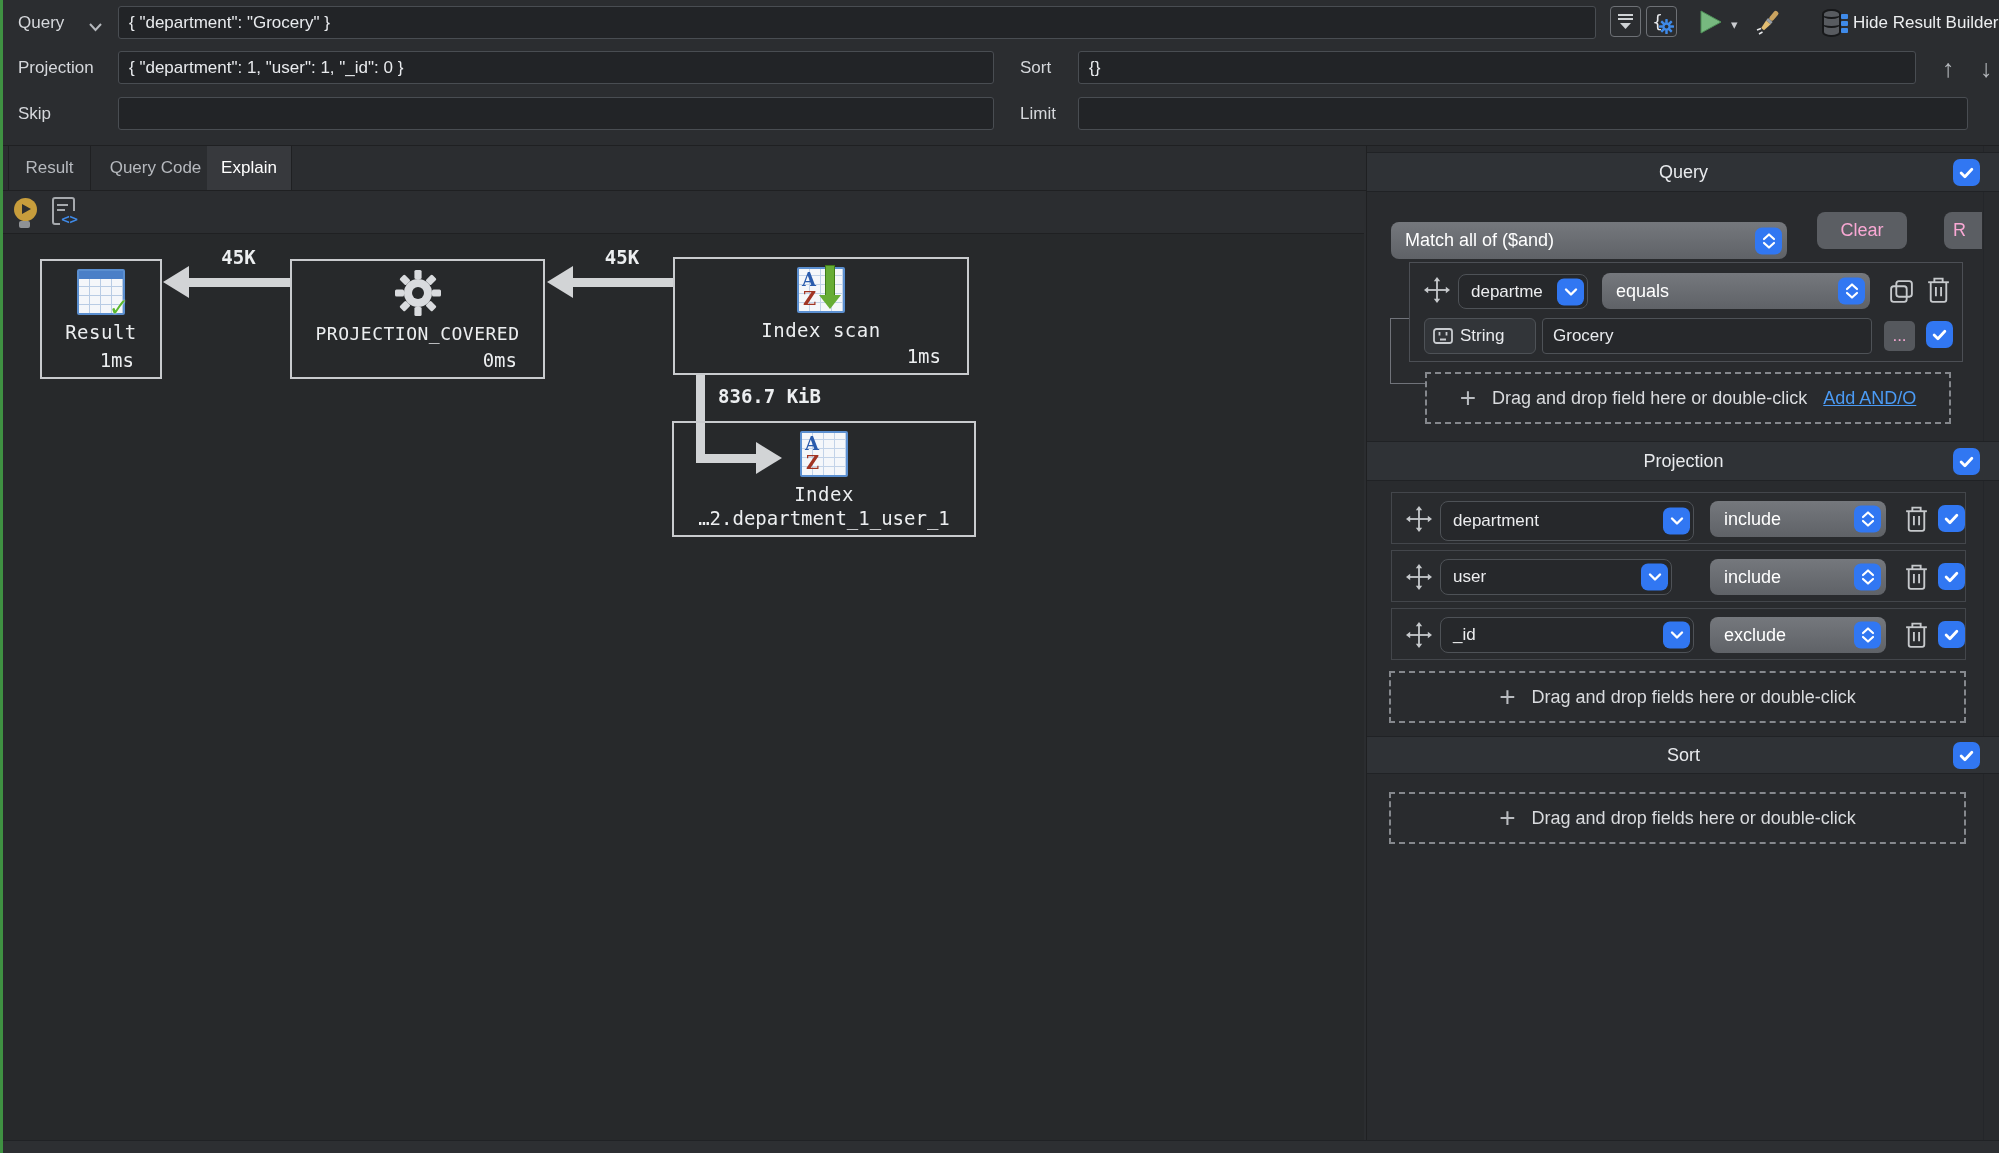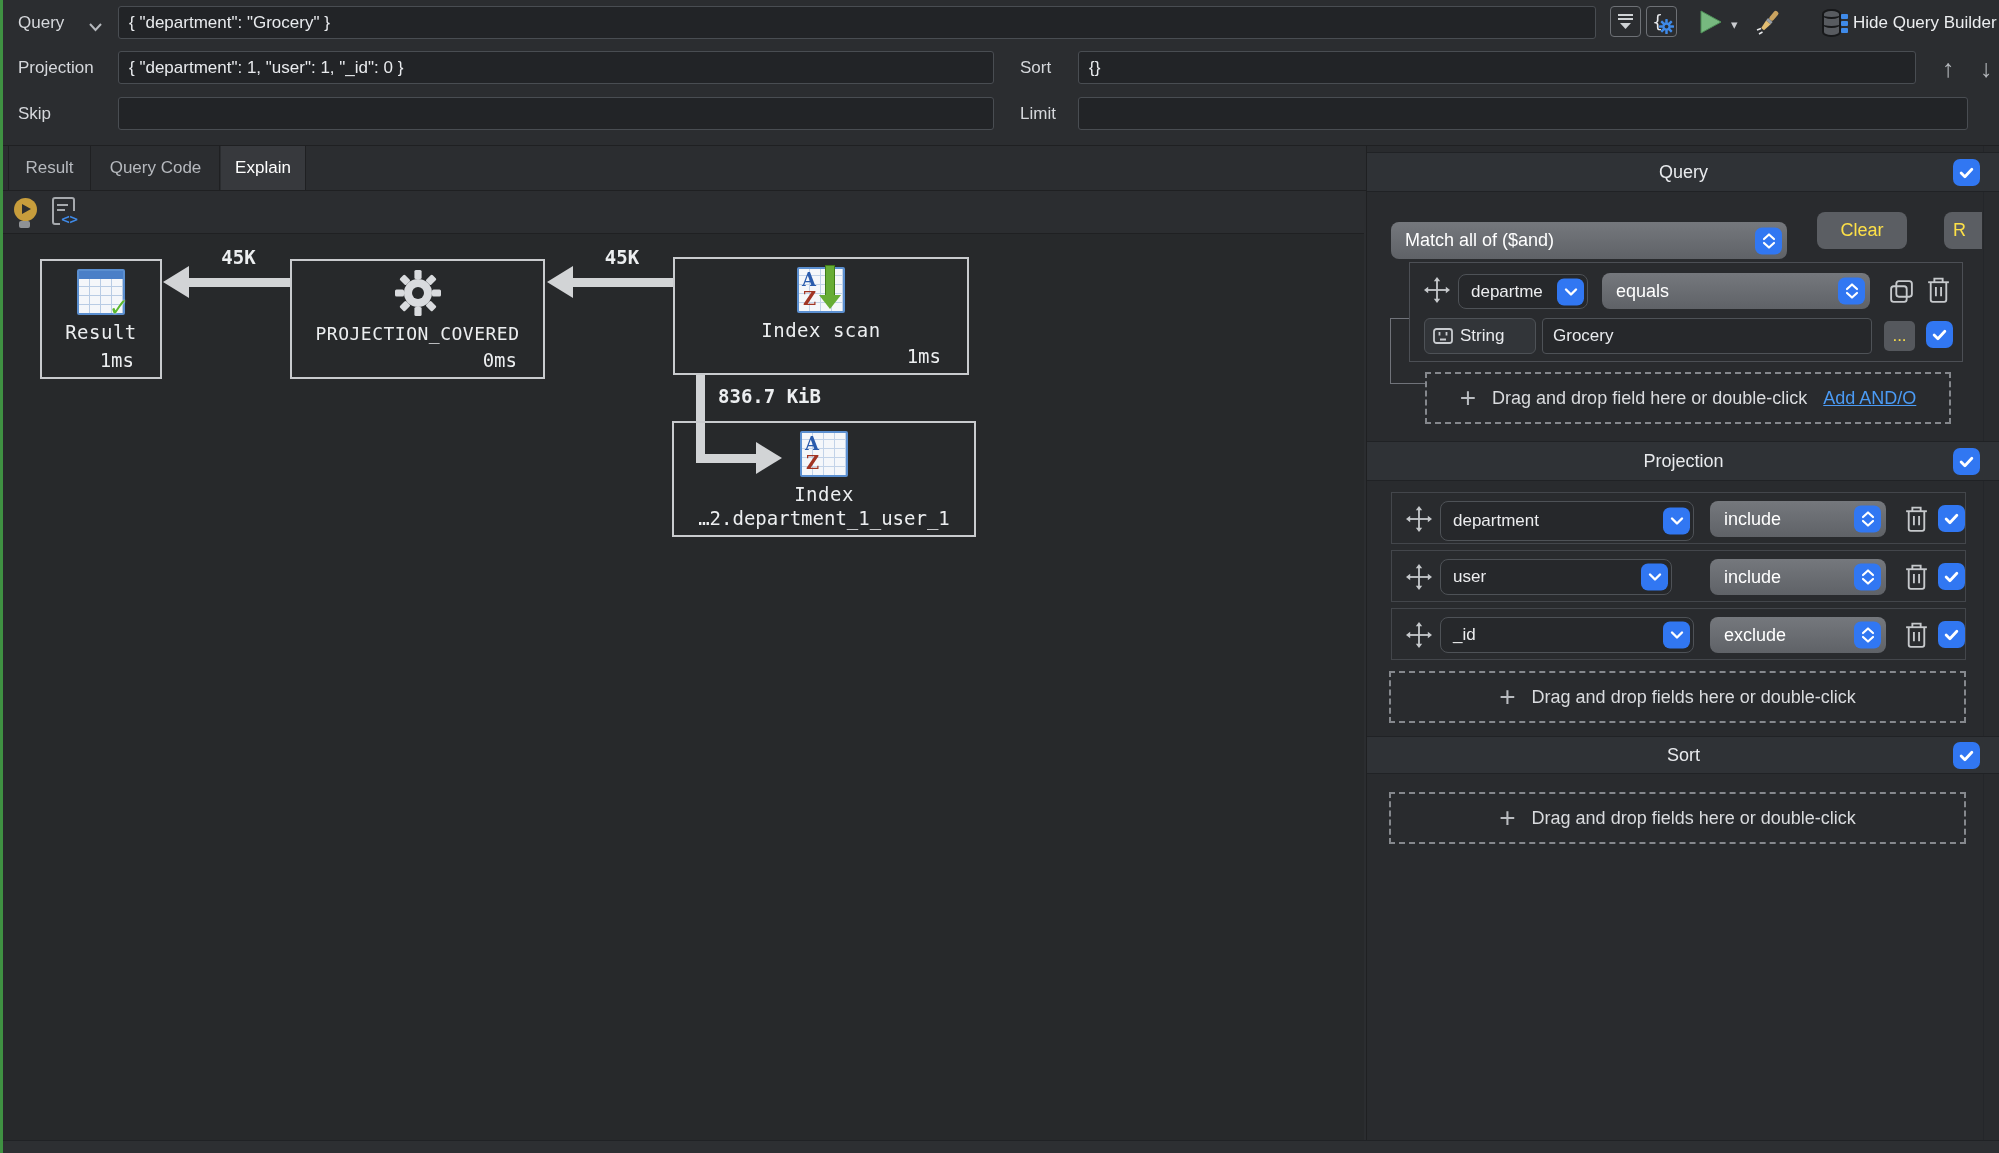--- a/index.html
+++ b/index.html
@@ -40,21 +40,21 @@
   .checkbox{position:absolute;width:27px;height:27px;border-radius:7px;background:#3177f2;
         display:flex;align-items:center;justify-content:center;}
   .gsel{position:absolute;background:linear-gradient(#75787d,#5f6267);border-radius:8px;color:#fff;
         font-size:18px;display:flex;align-items:center;padding-left:14px;box-sizing:border-box;}
   .stepper{position:absolute;right:5px;top:50%;transform:translateY(-50%);width:27px;height:27px;
         border-radius:7px;background:#3177f2;display:flex;align-items:center;justify-content:center;}
   .combo{position:absolute;background:#26282b;border:1px solid #4e5257;border-radius:8px;color:#ecedef;
         font-size:17px;display:flex;align-items:center;padding-left:12px;box-sizing:border-box;}
   .chevbtn{position:absolute;right:3px;top:50%;transform:translateY(-50%);width:27px;height:27px;
         border-radius:7px;background:#3177f2;display:flex;align-items:center;justify-content:center;}
-  .btn{position:absolute;background:#5b5e63;border-radius:8px;color:#fde047;font-size:18px;
+  .btn{position:absolute;background:#5b5e63;border-radius:8px;color:#f9a8d4;font-size:18px;
         display:flex;align-items:center;justify-content:center;cursor:default;}
   .dashed{position:absolute;border:2px dashed #85888d;box-sizing:border-box;display:flex;
         align-items:center;justify-content:center;gap:16px;color:#d9dbde;font-size:18px;}
   .plus{font-size:28px;font-weight:300;color:#b9bcc0;line-height:1;}
   .link{color:#4b9bf5;text-decoration:underline;font-size:18px;white-space:nowrap;}
   .rowbox{position:absolute;border:1px solid #43464b;box-sizing:border-box;}
   .treeline{position:absolute;background:#70737a;}
   
   .tbico{position:absolute;width:31px;height:31px;border:1px solid #6e7176;border-radius:4px;
         box-sizing:border-box;display:flex;align-items:center;justify-content:center;position:absolute;}
@@ -151,41 +151,41 @@
   </div>
   <div class="abs" style="left:1822px;top:4px;height:38px;display:flex;align-items:center;gap:8px;">
     <span class="abs db" style="position:relative;display:inline-block;">
       <span class="db-body"></span>
       <span class="db-sep" style="top:1px;"></span>
       <span class="db-sep" style="top:10px;"></span>
       <span class="db-bar" style="top:5px;"></span>
       <span class="db-bar" style="top:12px;"></span>
       <span class="db-bar" style="top:19px;"></span>
     </span>
-    <span style="color:#eceef0;font-size:17px;">Hide Query Builder</span>
+    <span style="color:#eceef0;font-size:17px;">Hide Result Builder</span>
   </div>
 
   <div class="abs lbl" style="left:18px;top:45px;height:46px;">Projection</div>
   <input class="abs inp" style="left: 118px; top: 51px; width: 876px; height: 33px;" value="{ &quot;department&quot;: 1, &quot;user&quot;: 1, &quot;_id&quot;: 0 }">
   <div class="abs lbl" style="left:1020px;top:45px;height:46px;">Sort</div>
   <input class="abs inp" style="left: 1078px; top: 51px; width: 838px; height: 33px;" value="{}">
   <div class="abs arrowtxt" style="left:1934px;top:45px;width:28px;height:46px;">↑</div>
   <div class="abs arrowtxt" style="left:1974px;top:45px;width:24px;height:46px;">↓</div>
 
   <div class="abs lbl" style="left:18px;top:91px;height:46px;">Skip</div>
   <input class="abs inp" style="left: 118px; top: 97px; width: 876px; height: 33px;" value="">
   <div class="abs lbl" style="left:1020px;top:91px;height:46px;">Limit</div>
   <input class="abs inp" style="left: 1078px; top: 97px; width: 890px; height: 33px;" value="">
 
   <div class="abs hr" style="left:0;top:145px;width:1999px;"></div>
 
   <div class="abs tabstrip" style="left:0;top:146px;width:1366px;height:45px;"></div>
   <div class="tab" style="left:8px;width:83px;border-left:1px solid #1f2022;">Result</div>
   <div class="tab" style="left:92px;width:128px;">Query Code</div>
-  <div class="tab active" style="left:221px;width:85px;">Explain</div>
+  <div class="tab active" style="left:207px;width:85px;">Explain</div>
 
   <div class="abs" style="left:14px;top:198px;width:24px;height:32px;">
     <span class="bulb-circle">
       <span class="bulb-tri"></span>
     </span>
     <span class="bulb-base"></span>
   </div>
   <div class="abs" style="left:52px;top:197px;width:30px;height:34px;">
     <span class="doc" style="left:0;top:0;">
       <span class="doc-line" style="top:5px;width:11px;"></span>

